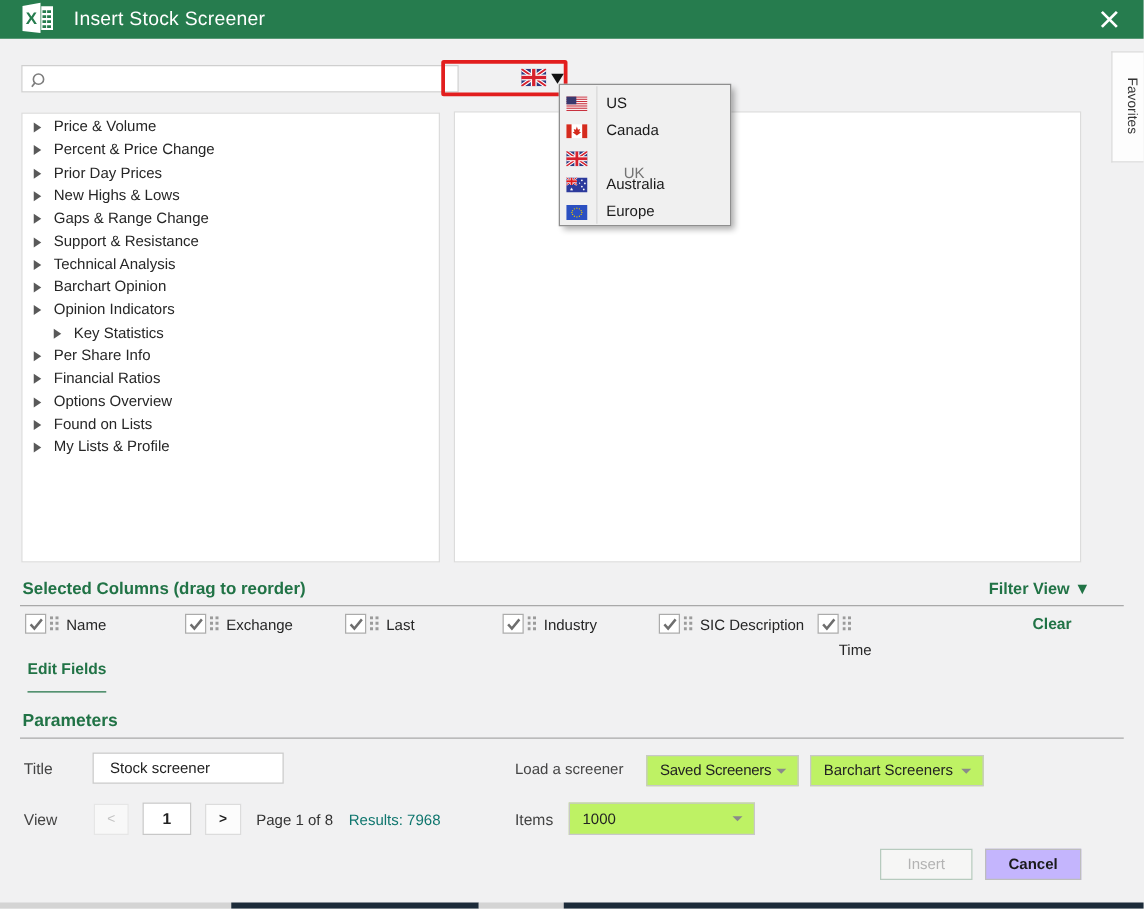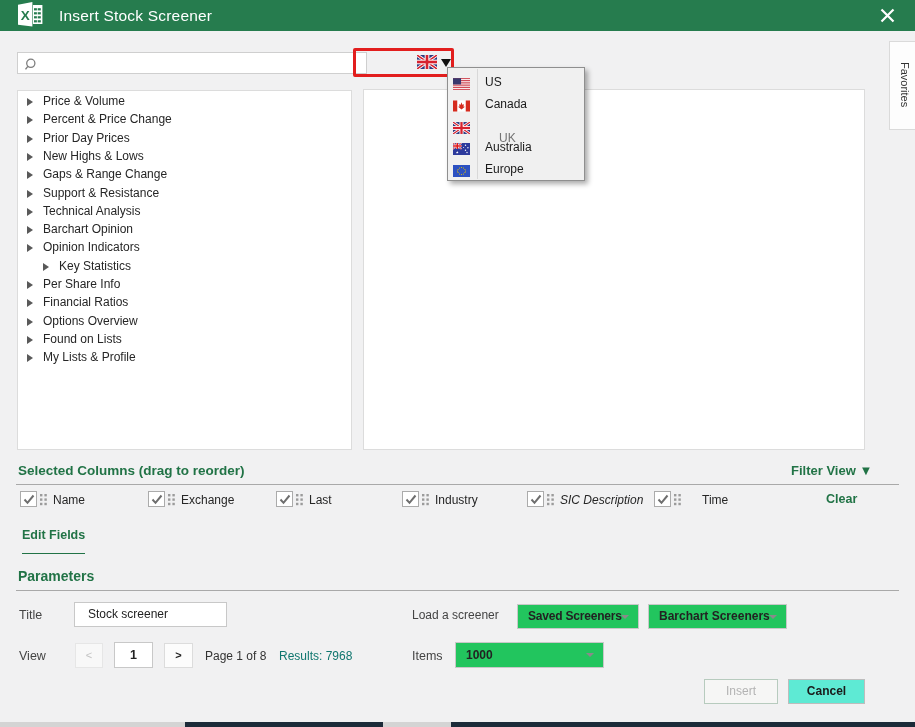--- a/index.html
+++ b/index.html
@@ -11,21 +11,21 @@
   .title { color:#fff; font-size:15.5px; left:59px; top:7px; letter-spacing:0.2px; }
   .panel { background:#fff; border:1px solid #dcdcdc; }
   .treeitem { position:absolute; left:27px; height:18px; font-size:12px; color:#262626; white-space:nowrap; }
   .tri { display:inline-block; width:0; height:0; border-left:6px solid #595959; border-top:4.5px solid transparent; border-bottom:4.5px solid transparent; margin-right:10px; vertical-align:-1px; }
   .colitem { position:absolute; top:491px; height:17px; }
   .cb { position:absolute; top:0; width:17px; height:16px; background:#fff; border:1px solid #ababab; }
   .cb svg { position:absolute; left:1px; top:1px; }
   .dots { position:absolute; top:2px; width:7px; height:12px; }
   .collbl { position:absolute; top:2px; font-size:12px; color:#262626; white-space:nowrap; }
   .input { background:#fff; border:1px solid #c8c8c8; font-size:12px; color:#222; }
-  .ddl { background:#22c55e; border:1px solid #c8c8c8; font-size:12px; color:#222;font-weight:bold; }
+  .ddl { background:#bef264; border:1px solid #c8c8c8; font-size:12px; color:#222; }
   .ddarrow { position:absolute; right:9px; top:50%; margin-top:-2px; width:0; height:0; border-top:4px solid #8a8a8a; border-left:4px solid transparent; border-right:4px solid transparent; }
   .lbl { font-size:12.5px; color:#444; }
 </style>
 </head>
 <body>
 
   <div class="abs hdr"></div>
   <svg class="abs" style="left:14px; top:0px;" width="32" height="30" viewBox="0 0 32 30">
     <rect x="19" y="5" width="9.4" height="19" fill="#fff"></rect>
     <g fill="#267c4e">
@@ -248,39 +248,39 @@
       <span class="dots" style="left:20px;"><svg width="8" height="13" viewBox="0 0 8 13">
           <g fill="#9b9b9b">
             <rect x="0" y="0" width="2.4" height="2.4"></rect>
             <rect x="4.4" y="0" width="2.4" height="2.4"></rect>
             <rect x="0" y="4.4" width="2.4" height="2.4"></rect>
             <rect x="4.4" y="4.4" width="2.4" height="2.4"></rect>
             <rect x="0" y="8.8" width="2.4" height="2.4"></rect>
             <rect x="4.4" y="8.8" width="2.4" height="2.4"></rect>
           </g>
         </svg></span>
-      <span class="collbl" style="left:33px;font-style:italic;">SIC Description</span>
+      <span class="collbl" style="left:33px;">SIC Description</span>
     </div>
     <div class="colitem" style="left:654px;">
       <span class="cb">
         <svg width="14" height="13" viewBox="0 0 14 13">
           <path d="M2.5 6.5 L5.5 9.8 L11.5 2.5" fill="none" stroke="#6e6e6e" stroke-width="2"></path>
         </svg>
       </span>
       <span class="dots" style="left:20px;"><svg width="8" height="13" viewBox="0 0 8 13">
           <g fill="#9b9b9b">
             <rect x="0" y="0" width="2.4" height="2.4"></rect>
             <rect x="4.4" y="0" width="2.4" height="2.4"></rect>
             <rect x="0" y="4.4" width="2.4" height="2.4"></rect>
             <rect x="4.4" y="4.4" width="2.4" height="2.4"></rect>
             <rect x="0" y="8.8" width="2.4" height="2.4"></rect>
             <rect x="4.4" y="8.8" width="2.4" height="2.4"></rect>
           </g>
         </svg></span>
-      <span class="collbl" style="left:48px;">Time</span>
+      <span class="collbl" style="left:17px;margin-top:20px;">Time</span>
     </div>
   </div>
   <div class="abs green" style="left:826px; top:492px; font-size:12.5px; font-weight:bold;">Clear</div>
   <div class="abs green" style="left:22px; top:528px; font-size:12.5px; font-weight:bold; border-bottom:1px solid #217346; padding-bottom:11px;">Edit Fields</div>
 
   <div class="abs green" style="left:18px; top:568px; font-size:14px; font-weight:bold;">Parameters</div>
   <div class="abs" style="left:16px; top:590px; width:883px; height:1px; background:#a9a9a9;"></div>
 
   <div class="abs lbl" style="left:19px; top:608px;">Title</div>
   <div class="abs input" style="left:74px; top:602px; width:153px; height:25px; line-height:23px; padding-left:13px;">Stock screener</div>
@@ -291,18 +291,18 @@
   <div class="abs lbl" style="left:19px; top:649px;">View</div>
   <div class="abs" style="left:75px; top:643px; width:28px; height:25px; background:#f8f8f8; border:1px solid #e6e6e6; color:#c2c2c2; font-size:11px; text-align:center; line-height:23px;">&lt;</div>
   <div class="abs input" style="left:114px; top:642px; width:39px; height:26px; line-height:24px; text-align:center; font-weight:600; font-size:12.5px;">1</div>
   <div class="abs" style="left:164px; top:643px; width:29px; height:25px; background:#fcfcfc; border:1px solid #dcdcdc; color:#222; font-size:11px; font-weight:bold; text-align:center; line-height:23px;">&gt;</div>
   <div class="abs" style="left:205px; top:649px; font-size:12px; color:#333;">Page 1 of 8</div>
   <div class="abs" style="left:279px; top:649px; font-size:12px; color:#0f766e;">Results: 7968</div>
   <div class="abs lbl" style="left:412px; top:649px;">Items</div>
   <div class="abs ddl" style="left:455px; top:642px; width:149px; height:26px; line-height:24px; padding-left:10px;">1000<span class="ddarrow"></span></div>
 
   <div class="abs" style="left:704px; top:679px; width:74px; height:25px; background:#f6f6f5; border:1px solid #b7cbbe; color:#b3b3b3; font-size:12px; text-align:center; line-height:23px;">Insert</div>
-  <div class="abs" style="left:788px; top:679px; width:77px; height:25px; background:#5eead4; border:1px solid #bdbdbd; color:#1a1a1a; font-size:12px; font-weight:600; text-align:center; line-height:23px;">Cancel</div>
+  <div class="abs" style="left:788px; top:679px; width:77px; height:25px; background:#c4b5fd; border:1px solid #bdbdbd; color:#1a1a1a; font-size:12px; font-weight:600; text-align:center; line-height:23px;">Cancel</div>
 
   <div class="abs" style="left:0; top:722px; width:185px; height:5px; background:#d4d4d4;"></div>
   <div class="abs" style="left:185px; top:722px; width:198px; height:5px; background:#1c2b39;"></div>
   <div class="abs" style="left:383px; top:722px; width:68px; height:5px; background:#d4d4d4;"></div>
   <div class="abs" style="left:451px; top:722px; width:464px; height:5px; background:#1c2b39;"></div>
 
 </body></html>

